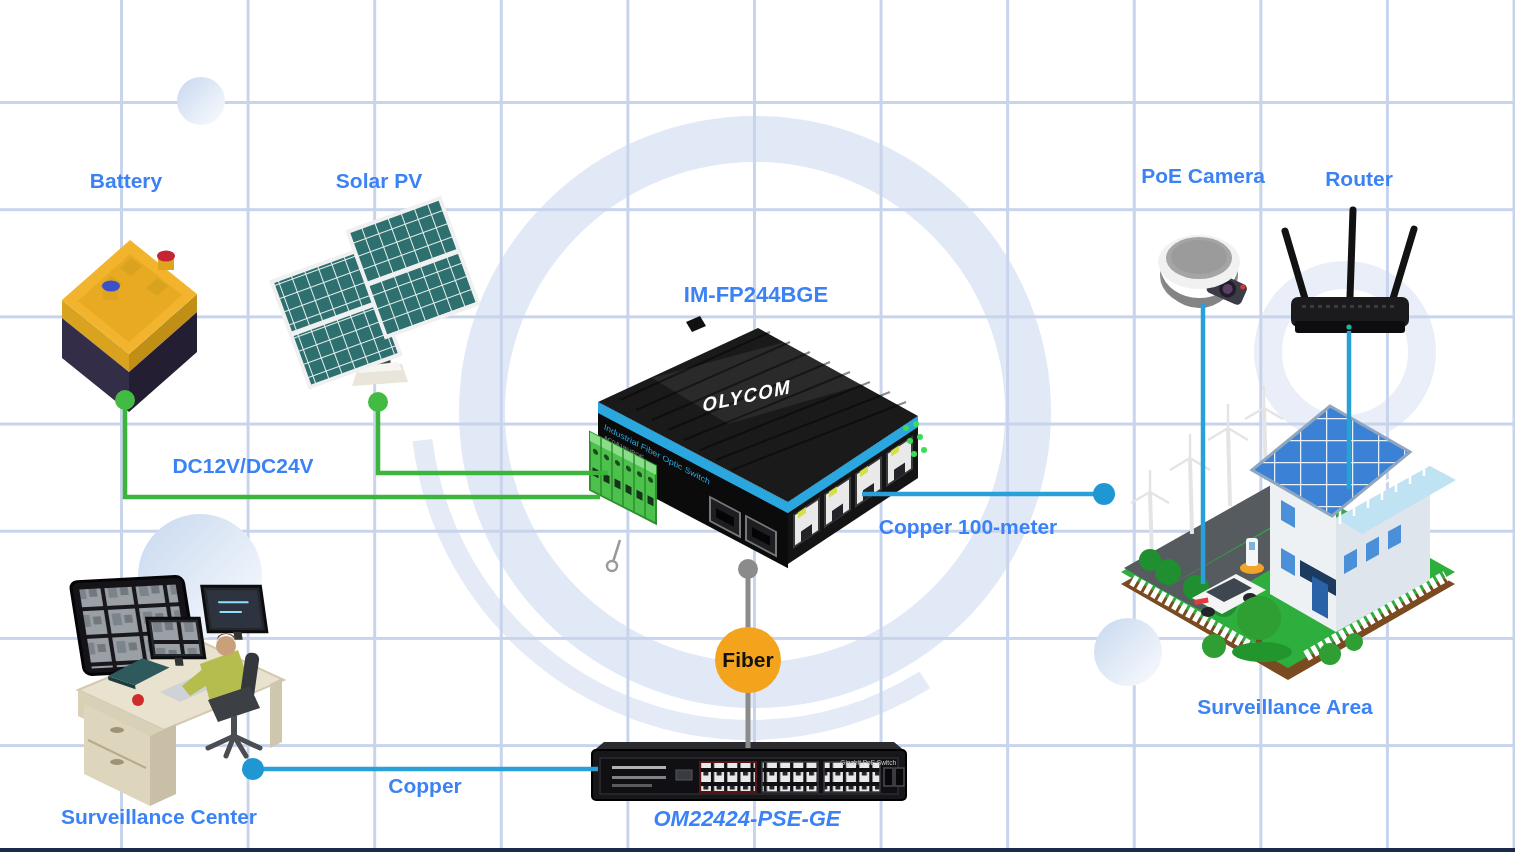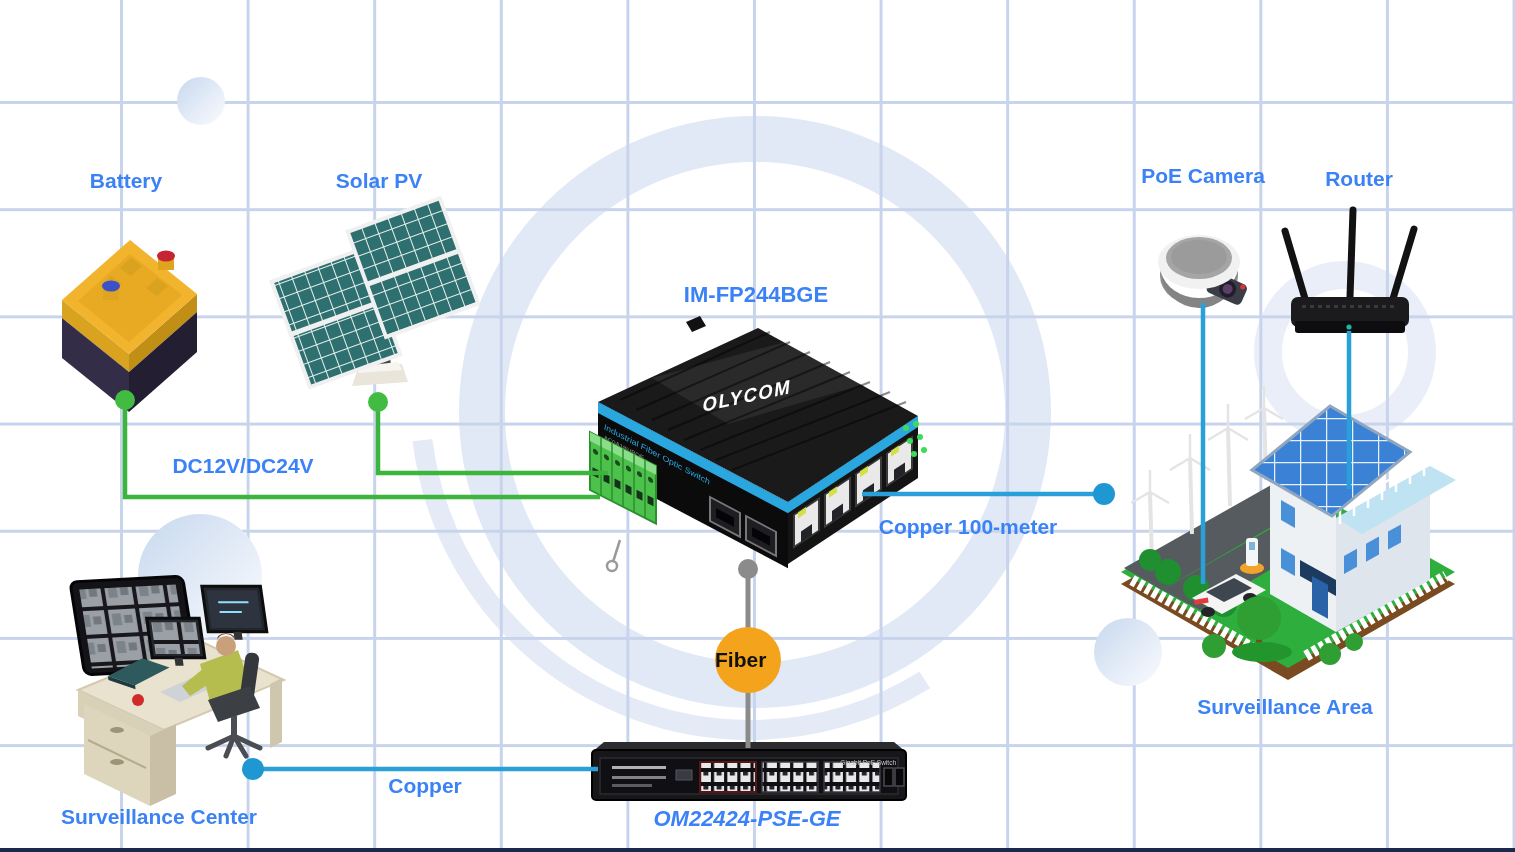--- a/index.html
+++ b/index.html
@@ -8,21 +8,21 @@
   .layer{position:absolute;left:0;top:0;width:1515px;height:852px;pointer-events:none;}
   #grid{background-image:
       linear-gradient(to right,#c8d4ec 0 3px,transparent 3px),
       linear-gradient(to bottom,#c8d4ec 0 3px,transparent 3px);
       background-size:126.6px 107.2px;background-position:120px 101px;}
   .lbl{position:absolute;font-weight:bold;font-size:21px;color:#3b82f6;
        white-space:nowrap;transform:translateX(-50%);}
   .title{position:absolute;left:755px;top:26px;transform:translateX(-50%);
          font-weight:bold;font-size:64px;color:#16295b;letter-spacing:1px;}
   .fiber-badge{position:absolute;left:715px;top:627px;width:66px;height:66px;border-radius:50%;
-         background:#f4a41c;display:flex;align-items:center;
+         background:#f4a41c;display:flex;align-items:center;justify-content:center;
          font-weight:bold;font-size:21px;color:#111;}
   #bottombar{position:absolute;left:0;top:848px;width:1515px;height:4px;background:#1b2a4c;}
   svg text{font-family:"Liberation Sans",sans-serif;}
 </style>
 </head>
 <body>
 
 <div id="stage">
 
   <svg class="layer" viewBox="0 0 1515 852">

